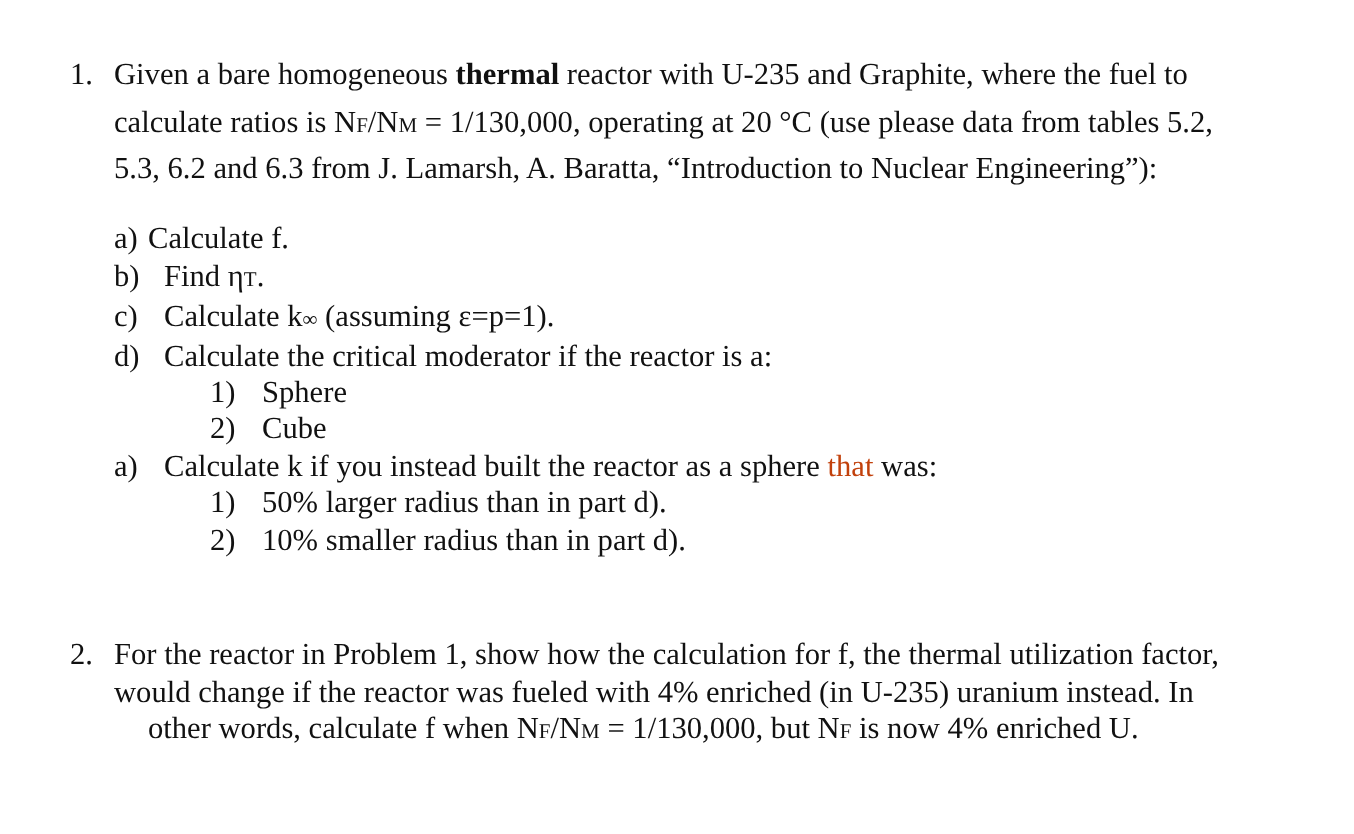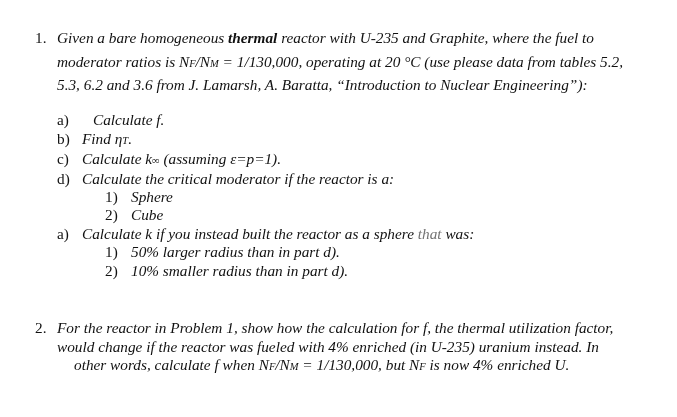--- a/index.html
+++ b/index.html
@@ -1,41 +1,41 @@
 <!DOCTYPE html>
 <html><head>
 <meta charset="utf-8">
 <style>
   html, body { margin: 0; padding: 0; background: #ffffff; }
   body {
     width: 677px; height: 417px; position: relative; overflow: hidden;
     font-family: "Liberation Serif", serif; color: #111111;
     font-size: 15.3px;
   }
-  .line { position: absolute; white-space: nowrap; line-height: 1; font-style: italic; }
+  .line { position: absolute; white-space: nowrap; line-height: 1; }
   .num { position: absolute; white-space: nowrap; line-height: 1; }
   .sc { font-size: 10.5px; }
-  .cursor { color: #737373; }
+  .cursor { color: #c2410c; }
   b { font-weight: bold; }
 </style>
 </head>
 <body>
 
 <div>
   <span class="num" style="left:35px; top:30px;">1.</span>
   <div class="line" style="left:57px; top:30px;">
     <span>Given a bare homogeneous </span><b>thermal</b><span> reactor with U-235 and Graphite, where the fuel to</span>
   </div>
   <div class="line" style="left:57px; top:54px;">
-    <span>moderator ratios is N</span><span class="sc">F</span><span>/N</span><span class="sc">M</span><span> = 1/130,000, operating at 20 °C (use please data from tables 5.2,</span>
+    <span>calculate ratios is N</span><span class="sc">F</span><span>/N</span><span class="sc">M</span><span> = 1/130,000, operating at 20 °C (use please data from tables 5.2,</span>
   </div>
-  <div class="line" style="left:57px; top:77px;">5.3, 6.2 and 3.6 from J. Lamarsh, A. Baratta, “Introduction to Nuclear Engineering”):</div>
+  <div class="line" style="left:57px; top:77px;">5.3, 6.2 and 6.3 from J. Lamarsh, A. Baratta, “Introduction to Nuclear Engineering”):</div>
 
   <span class="num" style="left:57px; top:112px;">a)</span>
-  <div class="line" style="left:93px; top:112px;">Calculate f.</div>
+  <div class="line" style="left:74px; top:112px;">Calculate f.</div>
 
   <span class="num" style="left:57px; top:131px;">b)</span>
   <div class="line" style="left:82px; top:131px;">
     <span>Find η</span><span class="sc">T</span><span>.</span>
   </div>
 
   <span class="num" style="left:57px; top:151px;">c)</span>
   <div class="line" style="left:82px; top:151px;">
     <span>Calculate k</span><span class="sc">∞</span><span> (assuming ε=p=1).</span>
   </div>

